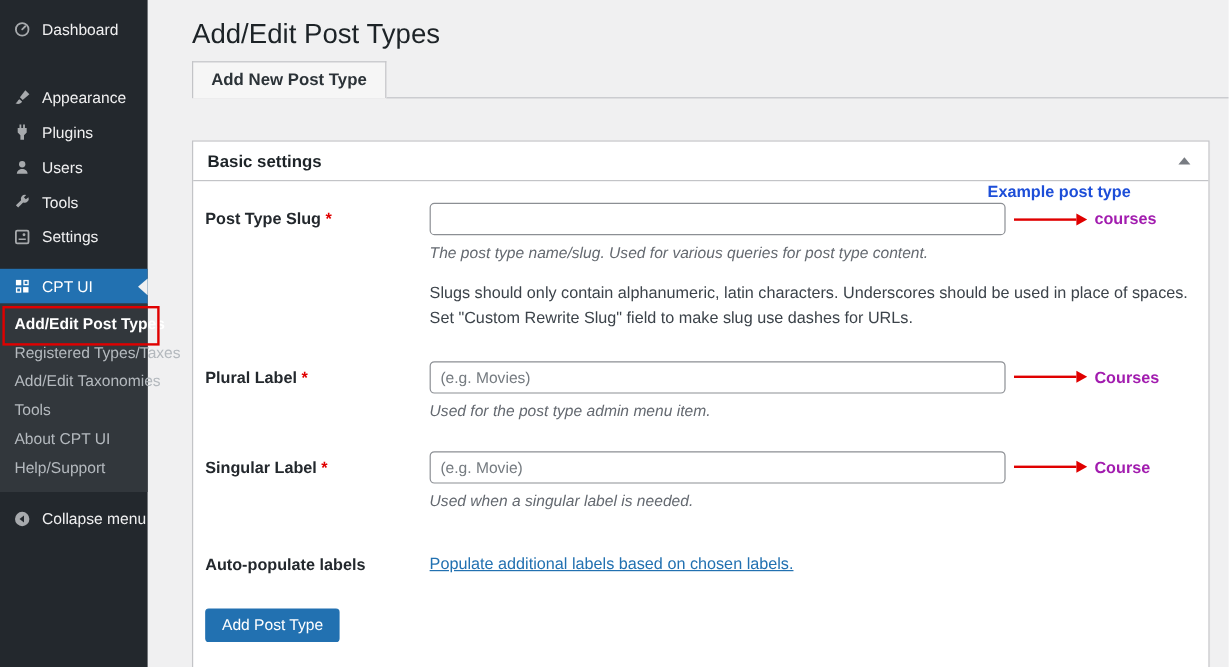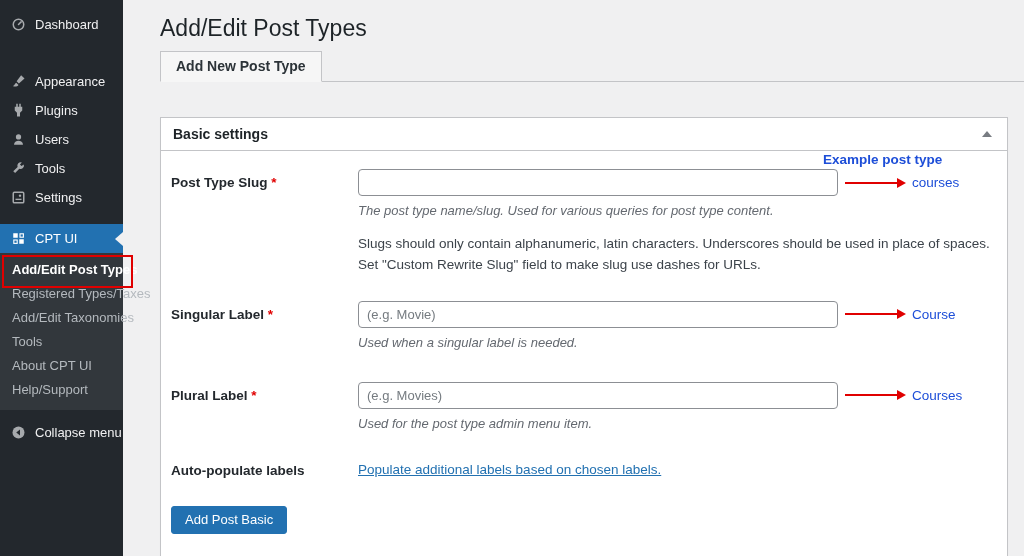--- a/index.html
+++ b/index.html
@@ -59,21 +59,21 @@
   .submit-wrap { margin-top:28px; }
   .button-primary { background:#2271b1; border:1px solid #2271b1; border-radius:3px; color:#fff;
     padding:5px 13px 6px; font-size:13px; font-family:inherit; cursor:pointer; }
 
   
   .ann-heading { position:absolute; left:465px; top:-17px; color:#1d4ed8; font-weight:bold; font-size:13.5px; white-space:nowrap; }
   .ann-arrow-row { position:absolute; left:487px; top:0; height:27px; display:flex; align-items:center; }
   .arrow-shaft { width:52px; height:2px; background:#e00000; }
   .arrow-head { width:0; height:0; border-top:5px solid transparent; border-bottom:5px solid transparent;
     border-left:9px solid #e00000; }
-  .ann-text { color:#1d4ed8; font-weight:normal; font-size:13.5px; white-space:nowrap; margin-left:6px; }
+  .ann-text { color:#a21caf; font-weight:bold; font-size:13.5px; white-space:nowrap; margin-left:6px; }
 </style>
 </head>
 <body>
 
 <div class="screen">
 
   <div class="sidebar">
 
     <div class="menu-item first-item">
       <span class="ic">
@@ -201,60 +201,60 @@
             <span class="ann-arrow-row">
               <span class="arrow-shaft"></span>
               <span class="arrow-head"></span>
               <span class="ann-text">courses</span>
             </span>
             <div class="help">The post type name/slug. Used for various queries for post type content.</div>
             <div class="note">Slugs should only contain alphanumeric, latin characters. Underscores should be used in place of spaces. Set "Custom Rewrite Slug" field to make slug use dashes for URLs.</div>
           </div>
         </div>
 
+        <div class="form-row row-plural">
+          <div class="form-label">
+            <span>Plural Label</span>
+            <span class="required">*</span>
+          </div>
+          <div class="form-field">
+            <input class="text-input" type="text" placeholder="(e.g. Movies)" style="">
+            <span class="ann-arrow-row">
+              <span class="arrow-shaft"></span>
+              <span class="arrow-head"></span>
+              <span class="ann-text">Courses</span>
+            </span>
+            <div class="help">Used for the post type admin menu item.</div>
+          </div>
+        </div>
+
         <div class="form-row row-singular">
           <div class="form-label">
             <span>Singular Label</span>
             <span class="required">*</span>
           </div>
           <div class="form-field">
             <input class="text-input" type="text" placeholder="(e.g. Movie)" style="">
             <span class="ann-arrow-row">
               <span class="arrow-shaft"></span>
               <span class="arrow-head"></span>
               <span class="ann-text">Course</span>
             </span>
             <div class="help">Used when a singular label is needed.</div>
           </div>
         </div>
 
-        <div class="form-row row-plural">
-          <div class="form-label">
-            <span>Plural Label</span>
-            <span class="required">*</span>
-          </div>
-          <div class="form-field">
-            <input class="text-input" type="text" placeholder="(e.g. Movies)" style="">
-            <span class="ann-arrow-row">
-              <span class="arrow-shaft"></span>
-              <span class="arrow-head"></span>
-              <span class="ann-text">Courses</span>
-            </span>
-            <div class="help">Used for the post type admin menu item.</div>
-          </div>
-        </div>
-
         <div class="form-row">
           <div class="form-label">Auto-populate labels</div>
           <div class="form-field">
             <span class="populate-link">Populate additional labels based on chosen labels.</span>
           </div>
         </div>
 
         <div class="submit-wrap">
-          <button class="button-primary">Add Post Basic</button>
+          <button class="button-primary">Add Post Type</button>
         </div>
 
       </div>
     </div>
 
   </div>
 </div>
 
 </body></html>

